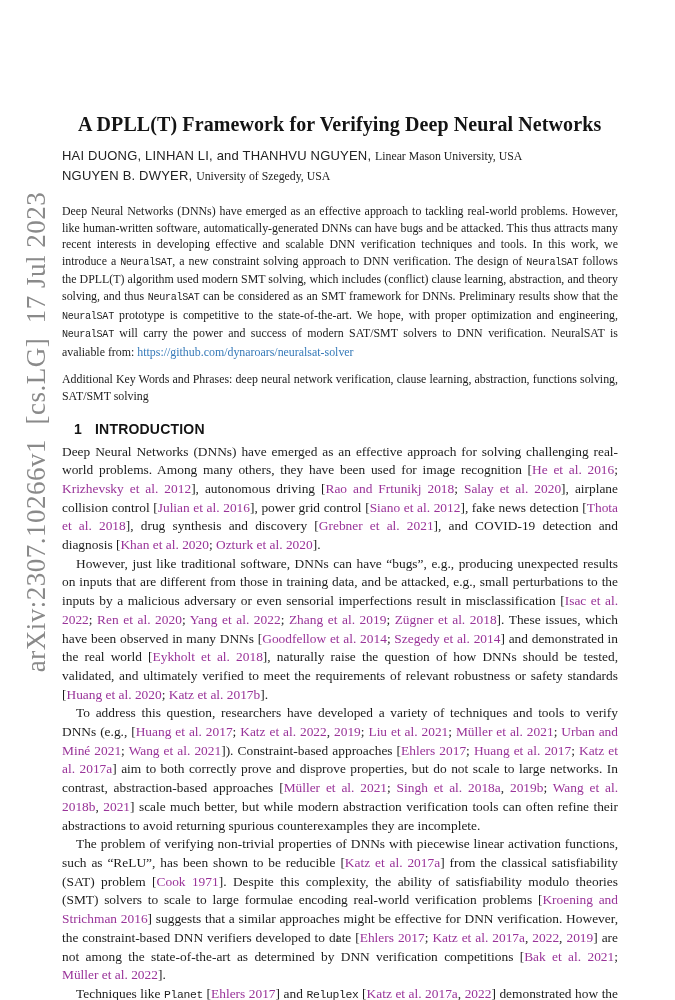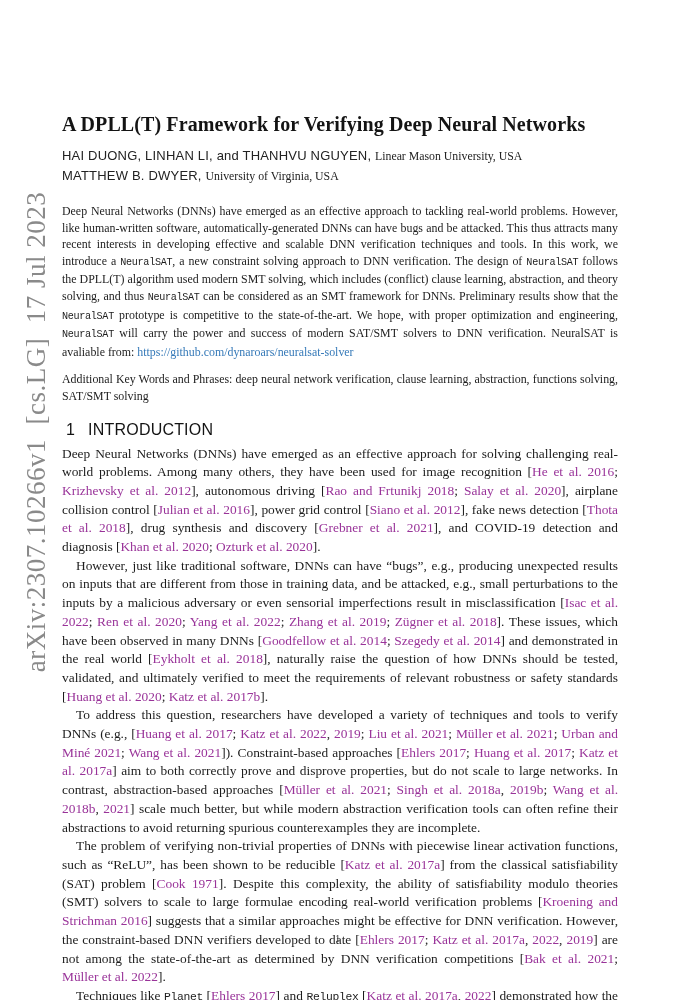--- a/index.html
+++ b/index.html
@@ -8,36 +8,36 @@
     overflow:hidden; font-family:"Liberation Serif", serif; color:var(--text,#1c1c1c);
   }
   .watermark {
     position:absolute; left:36px; top:432px;
     transform:translate(-50%,-50%) rotate(-90deg);
     white-space:pre; font-family:"Liberation Serif", serif;
     font-size:27px; color:var(--watermark,#8a8a8a); letter-spacing:0.5px;
   }
   .content { position:absolute; left:62px; top:0; width:556px; }
   .title {
-    margin:112px 0 0 0; font-family:"Liberation Serif", serif;
+    margin:112px 0 0 16px; font-family:"Liberation Serif", serif;
     font-size:20px; line-height:25px; font-weight:bold; color:#141414; letter-spacing:0.1px;
   }
   .authors { margin-top:9px; }
   .author-line { line-height:17.5px; }
   .author-line .name { font-family:"Liberation Sans", sans-serif; font-size:13px; color:#222; letter-spacing:0.2px; }
   .author-line .affil { font-family:"Liberation Serif", serif; font-size:11.8px; color:#222; }
   .abstract {
     margin:18px 0 0 0; font-size:11.9px; line-height:16.6px; text-align:justify;
   }
   .keywords {
     margin:11px 0 0 0; font-size:11.9px; line-height:16.6px; text-align:justify;
   }
   .section-heading {
-    margin:16px 0 6px 4px; font-family:"Liberation Sans", sans-serif;
-    font-size:16px; font-weight:normal; color:#141414; letter-spacing:0.2px;
+    margin:16px 0 6px 12px; font-family:"Liberation Sans", sans-serif;
+    font-size:14px; font-weight:bold; color:#141414; letter-spacing:0.2px;
   }
   .section-heading .sec-num { display:inline-block; margin-right:13px; }
   .body-paragraphs p.body-p {
     margin:0; font-size:13.4px; line-height:18.7px; text-align:justify;
   }
   .body-paragraphs p.body-p.indent { text-indent:14px; }
   .cite { color:var(--citation,#993399); cursor:pointer;font-family:Liberation Serif, serif; }
   .link { color:var(--link,#3579b8); text-decoration:none; cursor:pointer; }
   .mono { font-family:"Liberation Mono", monospace; font-size:0.85em; letter-spacing:-0.3px;margin-top:7px; }
   .it { }
@@ -52,21 +52,21 @@
 <div class="page">
 
   <div class="watermark">arXiv:2307.10266v1  [cs.LG]  17 Jul 2023</div>
 
   <div class="content">
 
     <h1 class="title">A DPLL(T) Framework for Verifying Deep Neural Networks</h1>
 
     <div class="authors">
       <div class="author-line"><span class="name">HAI DUONG, LINHAN LI, and THANHVU NGUYEN, </span><span class="affil">Linear Mason University, USA</span></div>
-      <div class="author-line"><span class="name">MATTHEW B. DWYER, </span><span class="affil">University of Virginia, USA</span></div>
+      <div class="author-line"><span class="name">NGUYEN B. DWYER, </span><span class="affil">University of Szegedy, USA</span></div>
     </div>
 
     <p class="abstract"><span>Deep Neural Networks (DNNs) have emerged as an effective approach to tackling real-world problems. However, like human-written software, automatically-generated DNNs can have bugs and be attacked. This thus attracts many recent interests in developing effective and scalable DNN verification techniques and tools. In this work, we introduce a </span><span class="mono">NeuralSAT</span><span>, a new constraint solving approach to DNN verification. The design of </span><span class="mono">NeuralSAT</span><span> follows the DPLL(T) algorithm used modern SMT solving, which includes (conflict) clause learning, abstraction, and theory solving, and thus </span><span class="mono">NeuralSAT</span><span> can be considered as an SMT framework for DNNs. Preliminary results show that the </span><span class="mono">NeuralSAT</span><span> prototype is competitive to the state-of-the-art. We hope, with proper optimization and engineering, </span><span class="mono">NeuralSAT</span><span> will carry the power and success of modern SAT/SMT solvers to DNN verification. NeuralSAT is avaliable from: </span><a class="link">https://github.com/dynaroars/neuralsat-solver</a></p>
 
     <p class="keywords"><span>Additional Key Words and Phrases: deep neural network verification, clause learning, abstraction, functions solving, SAT/SMT solving</span></p>
 
     <h2 class="section-heading">
       <span class="sec-num">1</span><span>INTRODUCTION</span>
     </h2>
 

